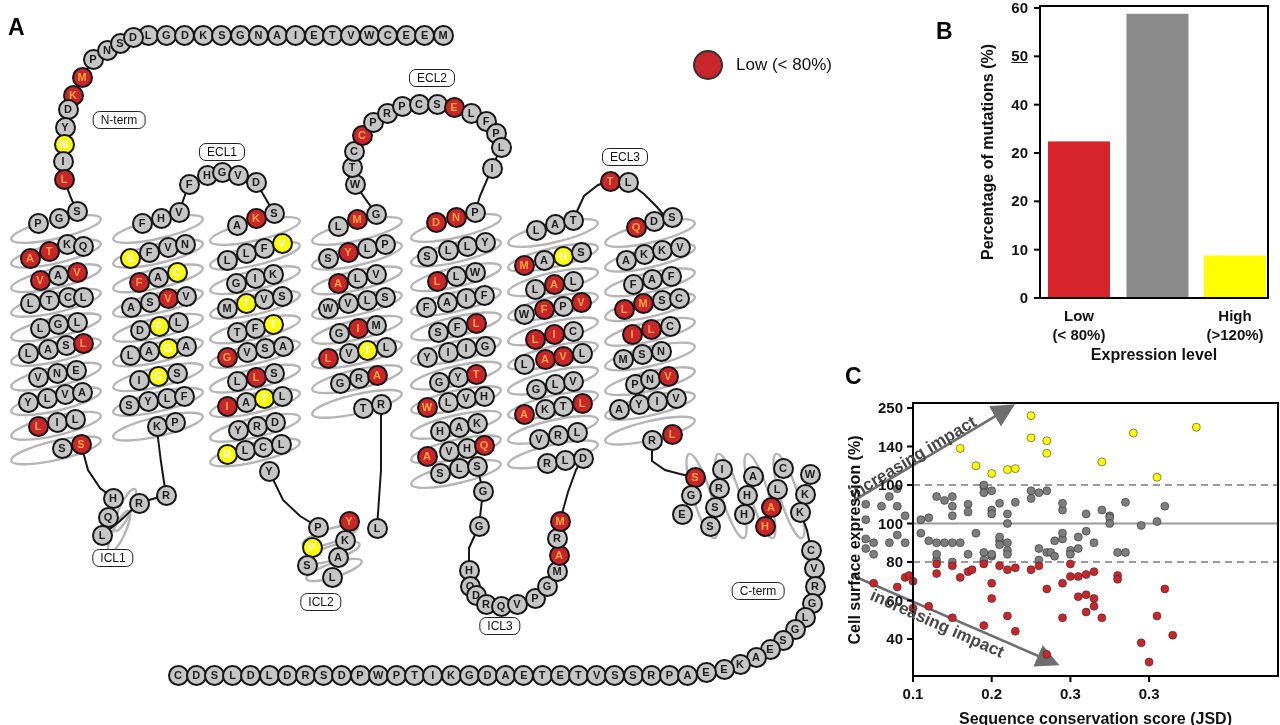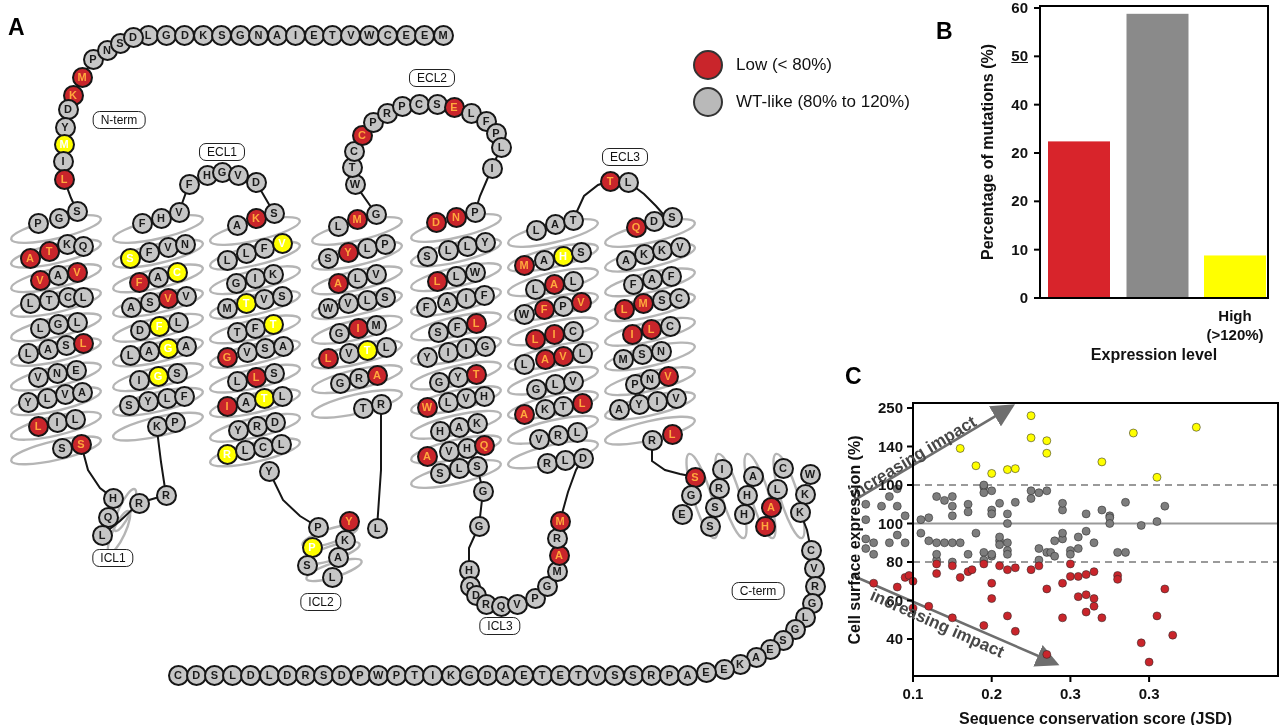--- a/index.html
+++ b/index.html
@@ -490,24 +490,20 @@
       <div class="boxlab" style="left: 321px; top: 602px;">ICL2</div>
       <div class="boxlab" style="left: 500px; top: 626px;">ICL3</div>
       <div class="boxlab" style="left: 758px; top: 591px;">C-term</div>
     </div>
 
   <div id="legend" style="position:absolute;left:693px;top:50px;">
     <div class="legend-row">
       <div class="legend-dot" style="background:#c9252b;"></div>
       <div class="legend-txt">Low (&lt; 80%)</div>
     </div>
-    <div class="legend-row">
-      <div class="legend-dot" style="background:#b9b9b9;"></div>
-      <div class="legend-txt">WT-like (80% to 120%)</div>
-    </div>
   </div>
 
   <div id="panelB" style="position: absolute; left: 0px; top: 0px; width: 1280px; height: 370px;">
       <svg width="1280" height="370">
         <rect x="1048" y="141.4" width="62" height="156.6" fill="#d8242b"></rect>
         <rect x="1126.5" y="13.800000000000011" width="62" height="284.2" fill="#8a8a8a"></rect>
         <rect x="1204" y="255.46666666666667" width="62" height="42.53333333333333" fill="#ffff00"></rect>
         <path d="M 1040 6 L 1040 298 L 1268 298 L 1268 6 Z" fill="none" stroke="#000" stroke-width="2"></path>
         <line x1="1034" y1="298" x2="1040" y2="298" stroke="#000" stroke-width="2"></line>
         <line x1="1034" y1="249.66666666666666" x2="1040" y2="249.66666666666666" stroke="#000" stroke-width="2"></line>
@@ -517,20 +513,22 @@
         <line x1="1034" y1="56.33333333333334" x2="1040" y2="56.33333333333334" stroke="#000" stroke-width="2"></line>
         <line x1="1034" y1="8" x2="1040" y2="8" stroke="#000" stroke-width="2"></line>
       </svg>
       <div class="ticklab" style="left: 1002px; top: 289px; width: 26px; text-align: right;">0</div>
       <div class="ticklab" style="left: 1002px; top: 240.667px; width: 26px; text-align: right;">10</div>
       <div class="ticklab" style="left: 1002px; top: 192.333px; width: 26px; text-align: right;">20</div>
       <div class="ticklab" style="left: 1002px; top: 144px; width: 26px; text-align: right;">20</div>
       <div class="ticklab" style="left: 1002px; top: 95.6667px; width: 26px; text-align: right;">40</div>
       <div class="ticklab" style="left: 1002px; top: 47.3333px; width: 26px; text-align: right; text-decoration: underline;">50</div>
       <div class="ticklab" style="left: 1002px; top: -1px; width: 26px; text-align: right;">60</div>
+      <div class="ticklab" style="left: 1009px; top: 306px; width: 140px; text-align: center; line-height: 19px;">Low
+(&lt; 80%)</div>
       <div class="ticklab" style="left: 1165px; top: 306px; width: 140px; text-align: center; line-height: 19px;">High
 (&gt;120%)</div>
       <div class="axtitle" style="left: 1074px; top: 346px; width: 160px; text-align: center;">Expression level</div>
       <div class="axtitle" style="left: 988px; top: 152px; transform: translate(-50%, -50%) rotate(-90deg);">Percentage of mutations (%)</div>
     </div>
   <div id="panelC" style="position: absolute; left: 0px; top: 355px; width: 1280px; height: 370px;">
       <svg width="1280" height="370">
         <defs>
           <marker id="arr" markerWidth="10" markerHeight="9" refX="7" refY="4.5" orient="auto">
             <path d="M0,0 L9,4.5 L0,9 Z" fill="#6e6e6e"></path>

